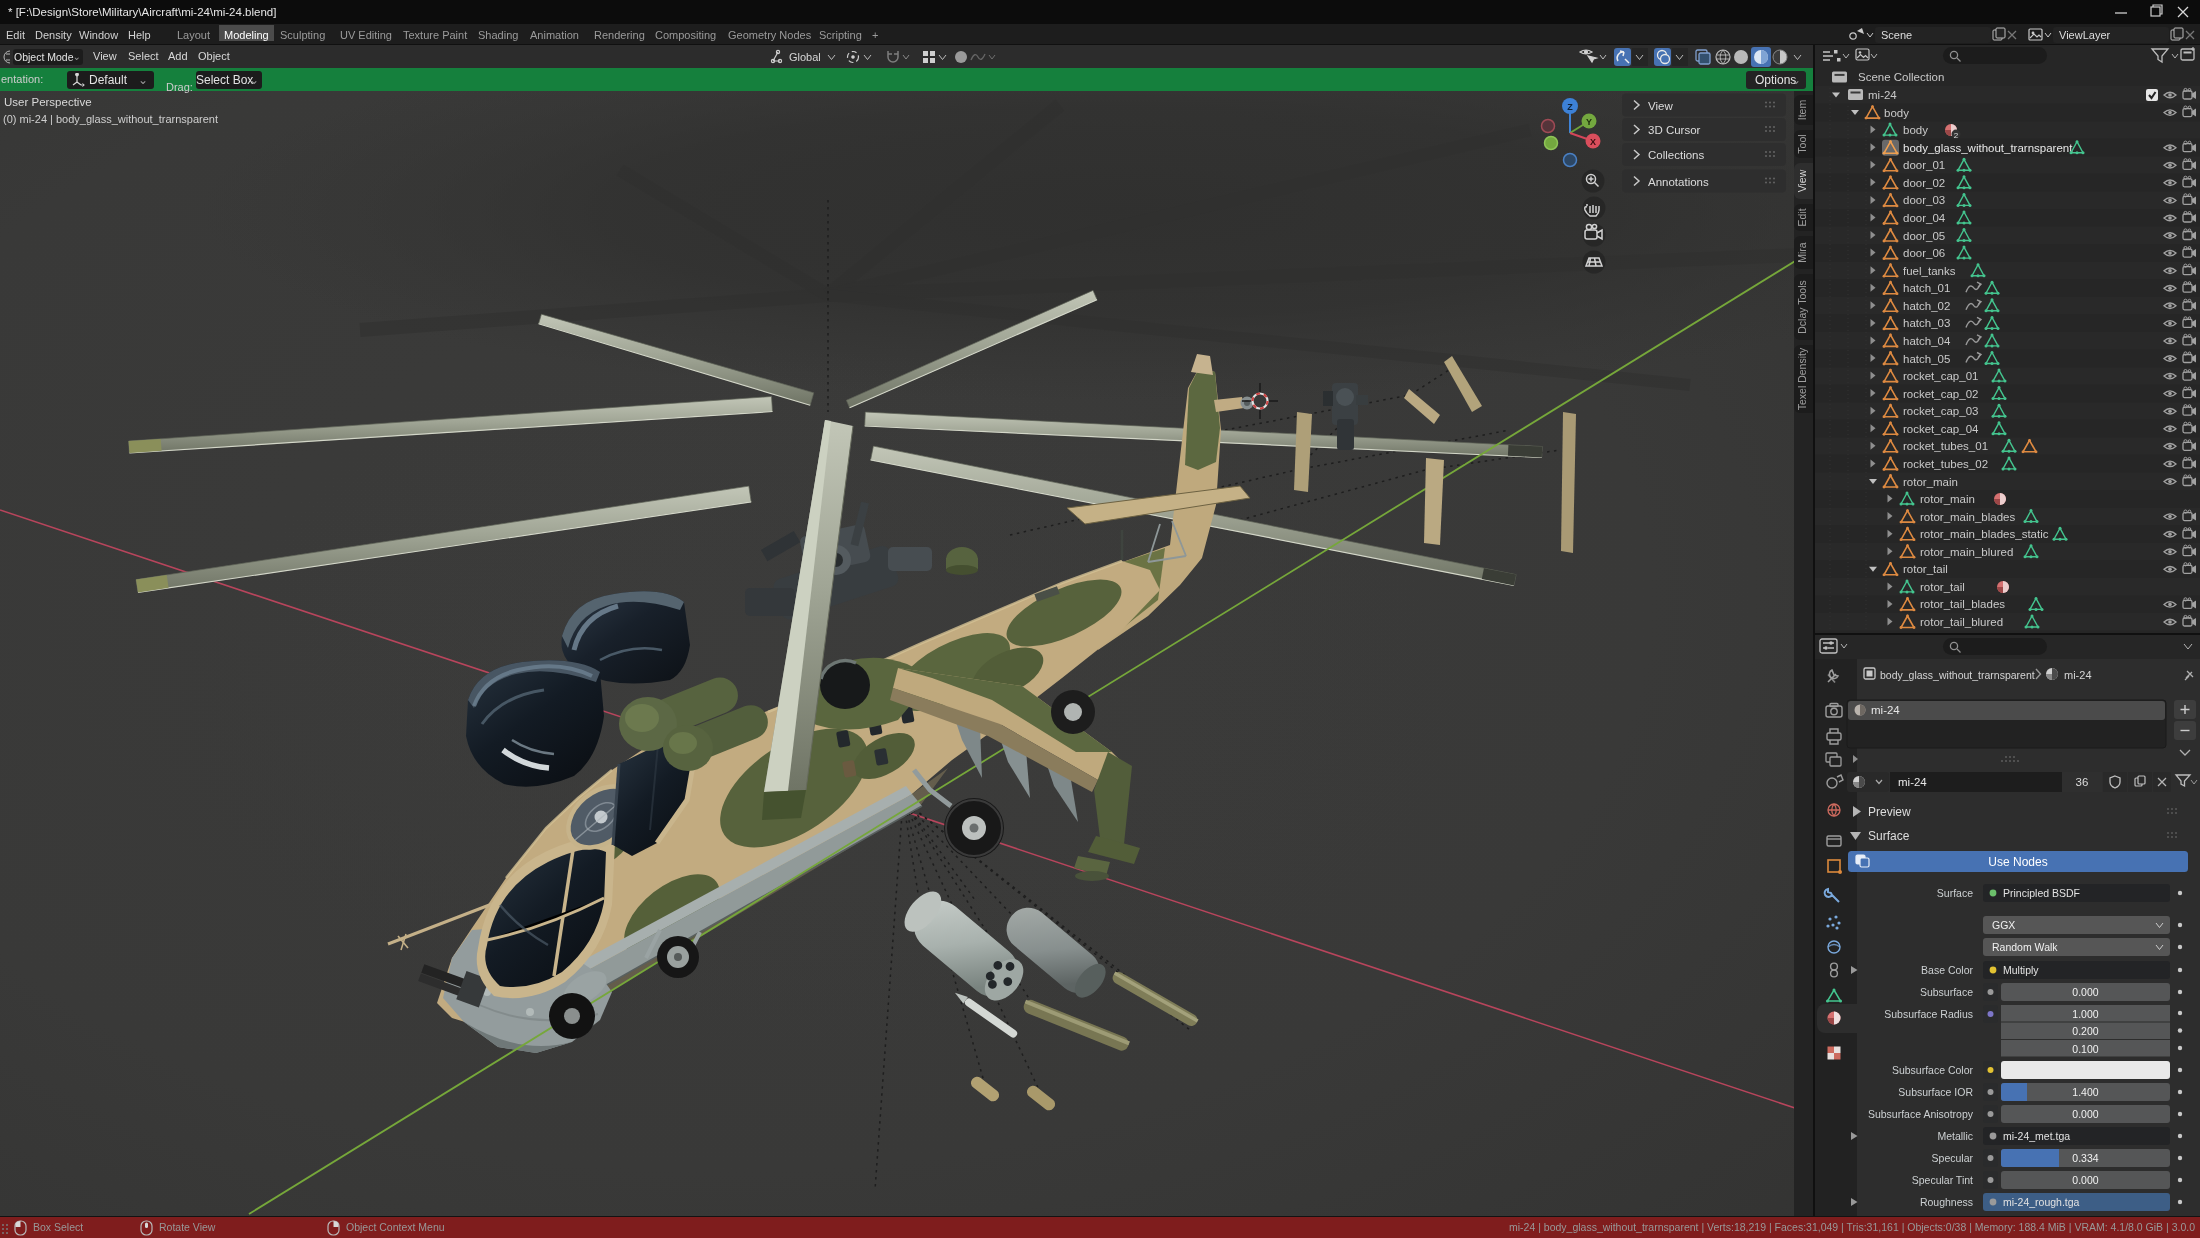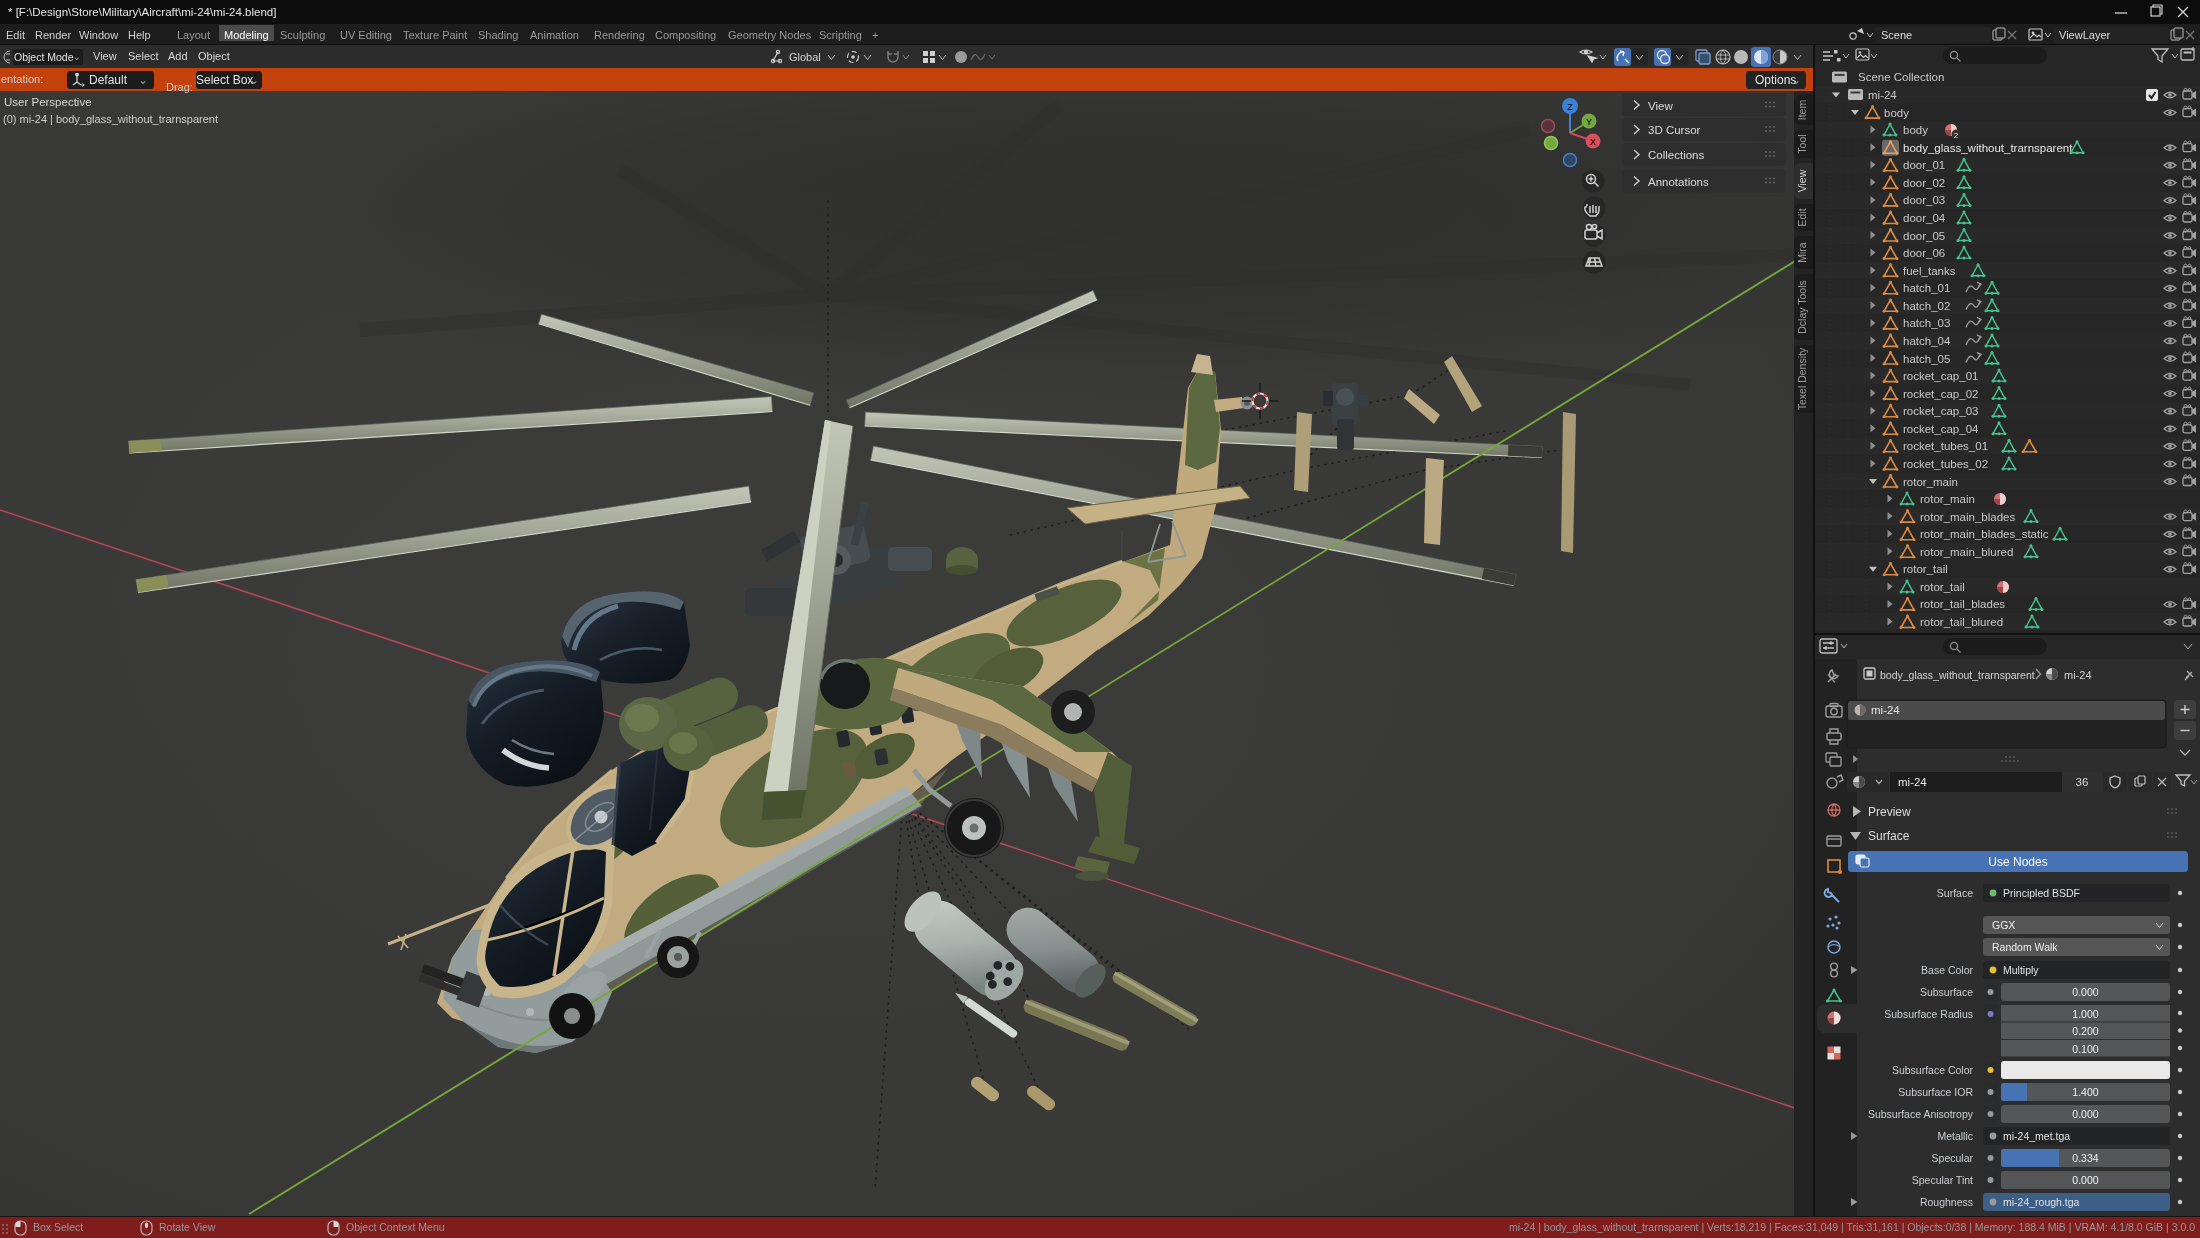--- a/index.html
+++ b/index.html
@@ -3,21 +3,21 @@
 *{margin:0;padding:0;box-sizing:border-box}
 html,body{width:2200px;height:1238px;overflow:hidden;background:#1b1b1b;font-family:"Liberation Sans",sans-serif;-webkit-font-smoothing:antialiased}
 .abs{position:absolute}
 #titlebar{position:absolute;left:0;top:0;width:2200px;height:24px;background:#0c0c0c;color:#e6e6e6;font-size:11.5px;line-height:24px}
 #titlebar .t{position:absolute;left:8px;top:0}
 #topbar{position:absolute;left:0;top:24px;width:2200px;height:21px;background:#1d1d1d;color:#d2d2d2;font-size:11px}
 #topbar .m{position:absolute;top:2.5px;height:16px;line-height:16px}
 .tab{color:#9b9b9b}
 .tabsel{background:#4b4b4b;border-radius:0;padding:2px 5px;color:#fff}
 #vhead{position:absolute;left:0;top:45px;width:1813px;height:23px;background:#2c2c2c;color:#d8d8d8;font-size:11px}
-#vtool{position:absolute;left:0;top:68px;width:1813px;height:23px;background:#c2410c;color:#d0d0d0;font-size:11px}
+#vtool{position:absolute;left:0;top:68px;width:1813px;height:23px;background:#15803d;color:#d0d0d0;font-size:11px}
 .dd{position:absolute;background:#1c1c1c;border-radius:3px;color:#e3e3e3;font-size:12px;line-height:17px}
 .menui{position:absolute;top:3px;line-height:17px}
 #statusbar{position:absolute;left:0;top:1216px;width:2200px;height:22px;background:#7f1d1d;border-top:1px solid #131313;color:#989898;font-size:10.5px;line-height:21px}
 svg{display:block}
 svg text{font-family:"Liberation Sans",sans-serif}
 </style></head>
 <body>
 <svg id="scene" class="abs" style="left:0;top:0" width="1813" height="1216" viewBox="0 0 1813 1216">
 <defs>
 <radialGradient id="vpbg" cx="40%" cy="45%" r="85%">
@@ -384,21 +384,21 @@
 <svg class="abs" style="right:28px;top:0" width="34" height="24">
       <rect x="13" y="7" width="9" height="9" fill="none" stroke="#d0d0d0" stroke-width="1.2"></rect>
       <path d="M15 7 v-2 h9 v9 h-2" fill="none" stroke="#d0d0d0" stroke-width="1.2"></path>
     </svg>
 <svg class="abs" style="right:0;top:0" width="34" height="24">
       <path d="M12 7 l10 10 m0 -10 l-10 10" stroke="#d8d8d8" stroke-width="1.3"></path>
     </svg>
 </div>
 <div id="topbar">
 <span class="m" style="left:6px">Edit</span>
-<span class="m" style="left:35px">Render</span>
+<span class="m" style="left:35px">Density</span>
 <span class="m" style="left:79px">Window</span>
 <span class="m" style="left:128px">Help</span>
 <span class="m tab" style="left:177px">Layout</span>
 <span class="m tabsel" style="left:219px;top:1px">Modeling</span>
 <span class="m tab" style="left:280px">Sculpting</span>
 <span class="m tab" style="left:340px">UV Editing</span>
 <span class="m tab" style="left:403px">Texture Paint</span>
 <span class="m tab" style="left:478px">Shading</span>
 <span class="m tab" style="left:530px">Animation</span>
 <span class="m tab" style="left:594px">Rendering</span>

